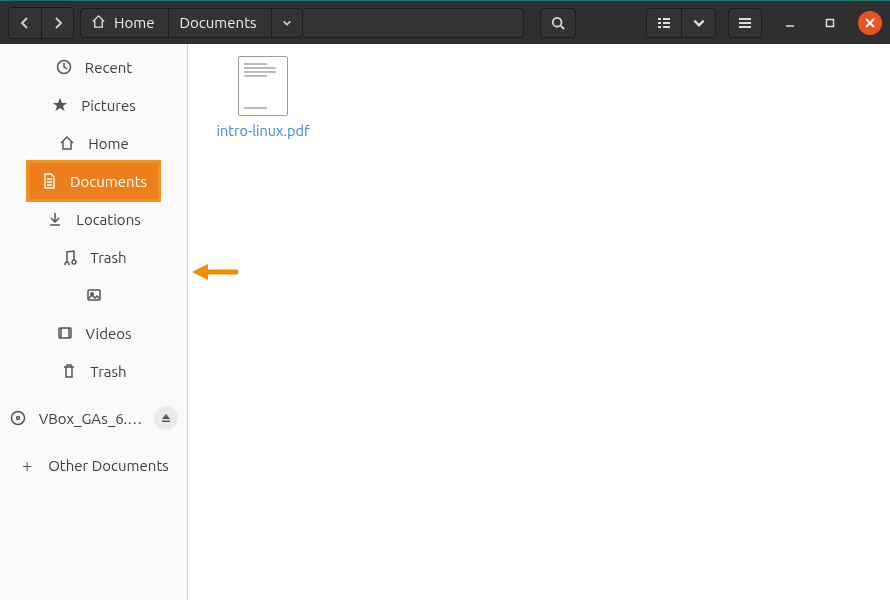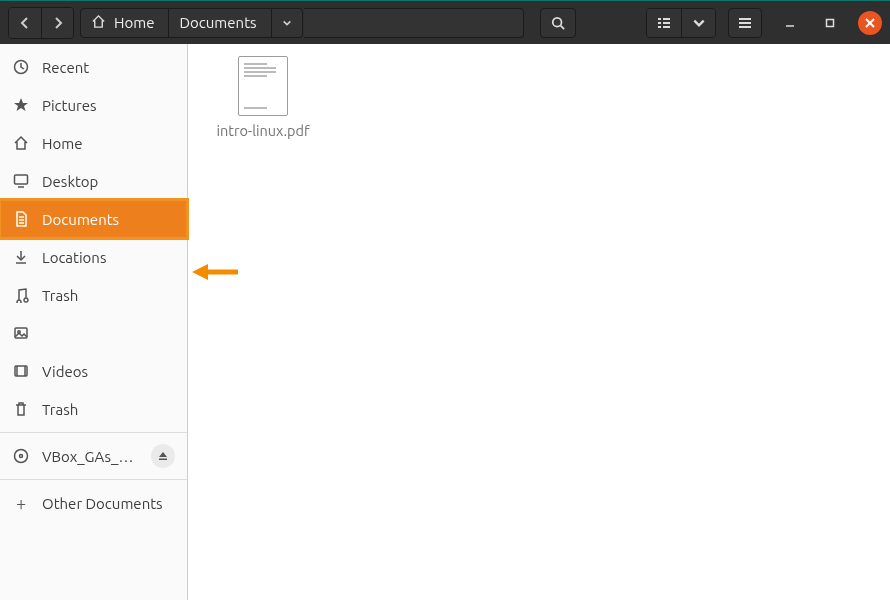--- a/index.html
+++ b/index.html
@@ -134,20 +134,21 @@
     min-height:0;
   }
   .sidebar {
     width:188px;
     background:#fafafa;
     border-right:1px solid #cfcfcf;
     display:flex;
     flex-direction:column;
     padding-top:4px;
     position:relative;
+    align-items:center;
   }
   .side-item {
     display:flex;
     align-items:center;
     gap:12px;
     padding: 0 12px;
     height:38px;
     color:#3d3d3d;
     cursor:pointer;
     position:relative;
@@ -226,21 +227,21 @@
   .file-thumb .line {
     height:2px;
     background:#bbb;
   }
   .file-thumb .line.short { width:60%; }
   .file-thumb .line.med { width:85%; }
   .file-name {
     text-align:center;
     font-size:14.5px;
     line-height:1.2;
-    color:#737373;
+    color:#3b82f6;
     word-break:break-word;
     max-width:100px;
   }
 </style>
 </head>
 <body>
 
 <div class="window">
 
   <div class="header">
@@ -351,29 +352,20 @@
           </span>
         <span class="label">Pictures</span>
       </div>
       <div class="side-item">
         <span class="ic">
             <svg viewBox="0 0 16 16">
               <path d="M2 8 L8 2 L14 8 M4 7 V14 H12 V7"></path>
             </svg>
           </span>
         <span class="label">Home</span>
-      </div>
-      <div class="side-item">
-        <span class="ic">
-            <svg viewBox="0 0 16 16">
-              <rect x="1.5" y="2" width="13" height="9" rx="1"></rect>
-              <line x1="5" y1="14" x2="11" y2="14"></line>
-            </svg>
-          </span>
-        <span class="label">Desktop</span>
       </div>
       <div class="side-item selected">
         <span class="ic">
             <svg viewBox="0 0 16 16">
               <path d="M4 1 H10 L13 4 V15 H4 Z"></path>
               <line x1="6" y1="6" x2="11" y2="6"></line>
               <line x1="6" y1="9" x2="11" y2="9"></line>
               <line x1="6" y1="12" x2="11" y2="12"></line>
             </svg>
           </span>

